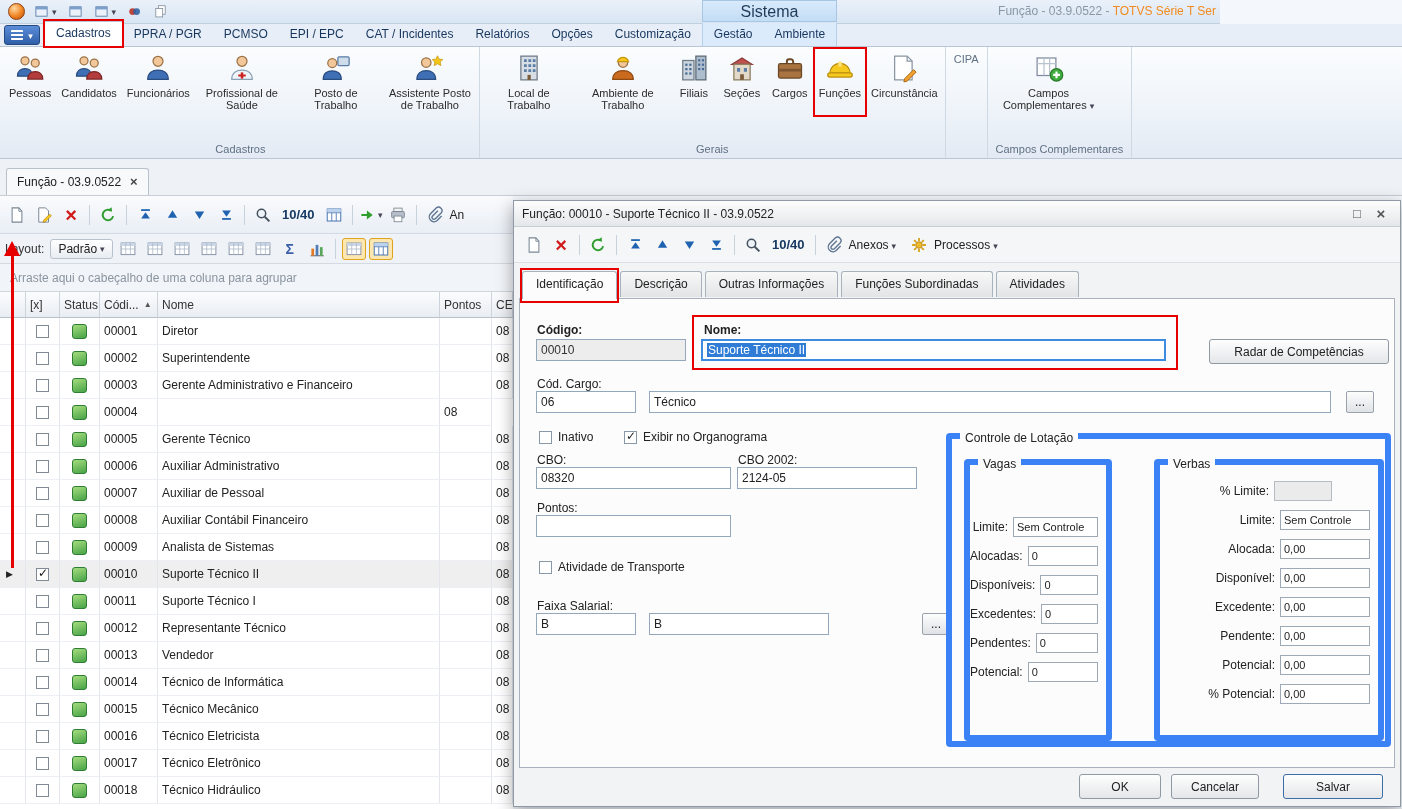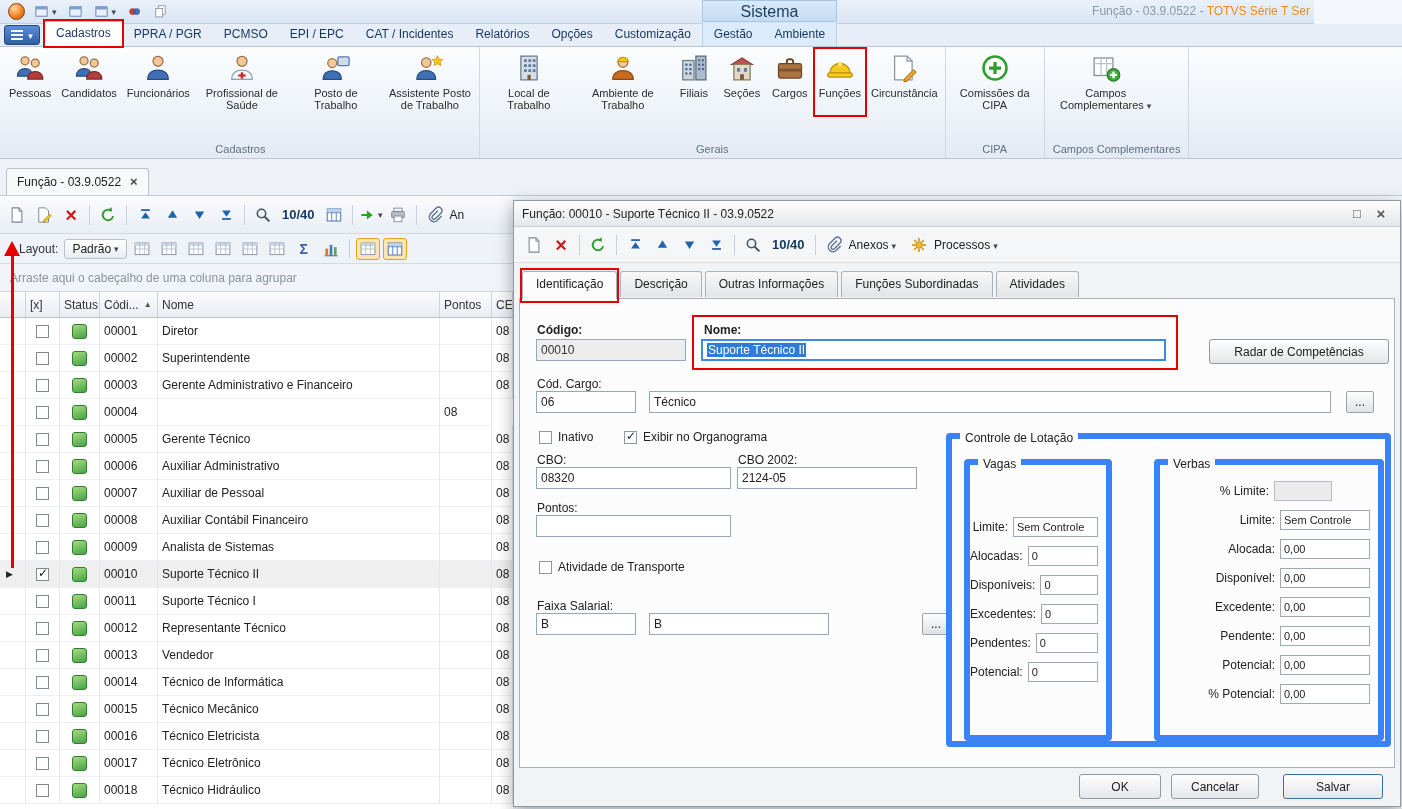--- a/index.html
+++ b/index.html
@@ -4,21 +4,21 @@
 <style>
 *{box-sizing:border-box;margin:0;padding:0}
 body{font-family:"Liberation Sans","DejaVu Sans",sans-serif;background:#d8dde3}
 #screen{position:relative;width:1402px;height:809px;overflow:hidden;background:#f4f7fb;font-size:12px;color:#222}
 svg{display:block}
 .i30{width:30px;height:30px}.i18{width:18px;height:18px}.i16{width:15px;height:15px}
 .caret::after{content:"▾";font-size:9px;color:#445;margin-left:3px}
 .caret.white::after{color:#fff}
 
 
-.qat{position:absolute;left:0;top:0;width:1314px;height:24px;background:linear-gradient(#eaf1fa,#d8e5f3);border-bottom:1px solid #c2cfdd;display:flex;align-items:center;gap:7px;padding:0 8px}
+.qat{position:absolute;left:0;top:0;width:1220px;height:24px;background:linear-gradient(#eaf1fa,#d8e5f3);border-bottom:1px solid #c2cfdd;display:flex;align-items:center;gap:7px;padding:0 8px}
 .orb{width:17px;height:17px;border-radius:50%;background:radial-gradient(circle at 35% 30%,#ffd9a0,#f08422 55%,#b44d12);border:1px solid #8f3f0e}
 .qbtn{display:flex;align-items:center;height:20px;padding:0 2px;border-radius:2px}
 .win-title{position:absolute;right:4px;top:4px;font-size:12px;white-space:nowrap}
 .win-title .t1{color:#8a97a5}.win-title .t2{color:#f28a1e}
 
 
 .tabrow{position:absolute;left:0;top:24px;width:1402px;height:23px;background:#e7eef7;border-bottom:1px solid #b9c6d6;display:flex;align-items:flex-end;padding-left:4px;overflow:visible}
 .file-btn{width:36px;height:20px;margin:0 4px 1px 0;background:linear-gradient(#5b8dd9,#2f5fa8);border:1px solid #24497f;border-radius:3px;display:flex;align-items:center;justify-content:center;gap:2px}
 .fb-glyph{width:12px;height:10px;background:repeating-linear-gradient(#fff 0 2px,rgba(255,255,255,0) 2px 4px);border-radius:1px}
 .tab{position:relative;padding:4px 11px 5px;font-size:12px;color:#17365d;white-space:nowrap;cursor:pointer}
@@ -45,21 +45,21 @@
 
 
 .list-panel{position:absolute;left:0;top:196px;width:513px;height:613px;background:#fff}
 .ltoolbar{height:38px;display:flex;align-items:center;gap:3px;padding:0 5px;background:linear-gradient(#fafbfd,#e9eef5);border-bottom:1px solid #d4dae2}
 .ti{width:24px;height:24px;display:flex;align-items:center;justify-content:center;border-radius:3px;cursor:pointer}
 .tsep{width:1px;height:20px;background:#c9d2dc;margin:0 3px}
 .counter{font-size:13px;font-weight:bold;color:#173a63;margin:0 4px;white-space:nowrap}
 .tlabel{font-size:12px;color:#222;white-space:nowrap}
 .xred{font-size:0}
 .xred::before{content:"×";color:#d11a1a;font-size:20px;font-weight:bold;line-height:18px}
-.layoutbar{height:30px;display:flex;align-items:center;gap:3px;padding:0 19px;background:#eff3f8;border-bottom:1px solid #d4dae2;font-size:12px}
+.layoutbar{height:30px;display:flex;align-items:center;gap:3px;padding:0 5px;background:#eff3f8;border-bottom:1px solid #d4dae2;font-size:12px}
 .llabel{color:#333;margin-right:3px}
 .preset-btn{display:flex;align-items:center;padding:2px 7px;border:1px solid #b9c2cc;border-radius:3px;background:linear-gradient(#ffffff,#e8ecf1);cursor:pointer}
 .lic{width:24px;height:22px;display:flex;align-items:center;justify-content:center;border-radius:3px;cursor:pointer}
 .lic.sel{background:#fde7b0;border:1px solid #e0a31c}
 .sigma{font-weight:bold;color:#3a5fa8;font-size:14px}
 .groupbar{height:28px;display:flex;align-items:center;padding:0 10px;background:#f1f4f8;border-bottom:1px solid #cfd6de;color:#8b949e;font-size:12px}
 .ghead,.trow{display:grid;grid-template-columns:26px 34px 40px 58px 282px 52px 1fr}
 .h{height:26px;display:flex;align-items:center;padding:0 4px;font-size:12px;color:#333;border-right:1px solid #cdd3da;border-bottom:1px solid #b9c1ca;background:linear-gradient(#fbfcfe,#e9edf2);overflow:hidden;white-space:nowrap}
 .sort{margin-left:5px;font-size:8px;color:#555}
 .trow{height:27px;background:#fff;cursor:pointer}
@@ -428,28 +428,20 @@
         <div class="rbtn">
             <svg class="i30">
               <use href="#i-docpencil"></use>
             </svg>
             <span class="rlabel">Circunstância</span>
           </div>
       </div>
       <div class="rglabel">Gerais</div>
     </div>
     <div class="rgroup">
-      <div class="rbtns">
-        <div class="rbtn">
-            <svg class="i30">
-              <use href="#i-pluscircle"></use>
-            </svg>
-            <span class="rlabel">Comissões da CIPA</span>
-          </div>
-      </div>
       <div class="rglabel">CIPA</div>
     </div>
     <div class="rgroup">
       <div class="rbtns">
         <div class="rbtn" style="max-width:118px">
             <svg class="i30">
               <use href="#i-gridplus"></use>
             </svg>
             <span class="rlabel caret"><span>Campos Complementares</span></span>
           </div>

